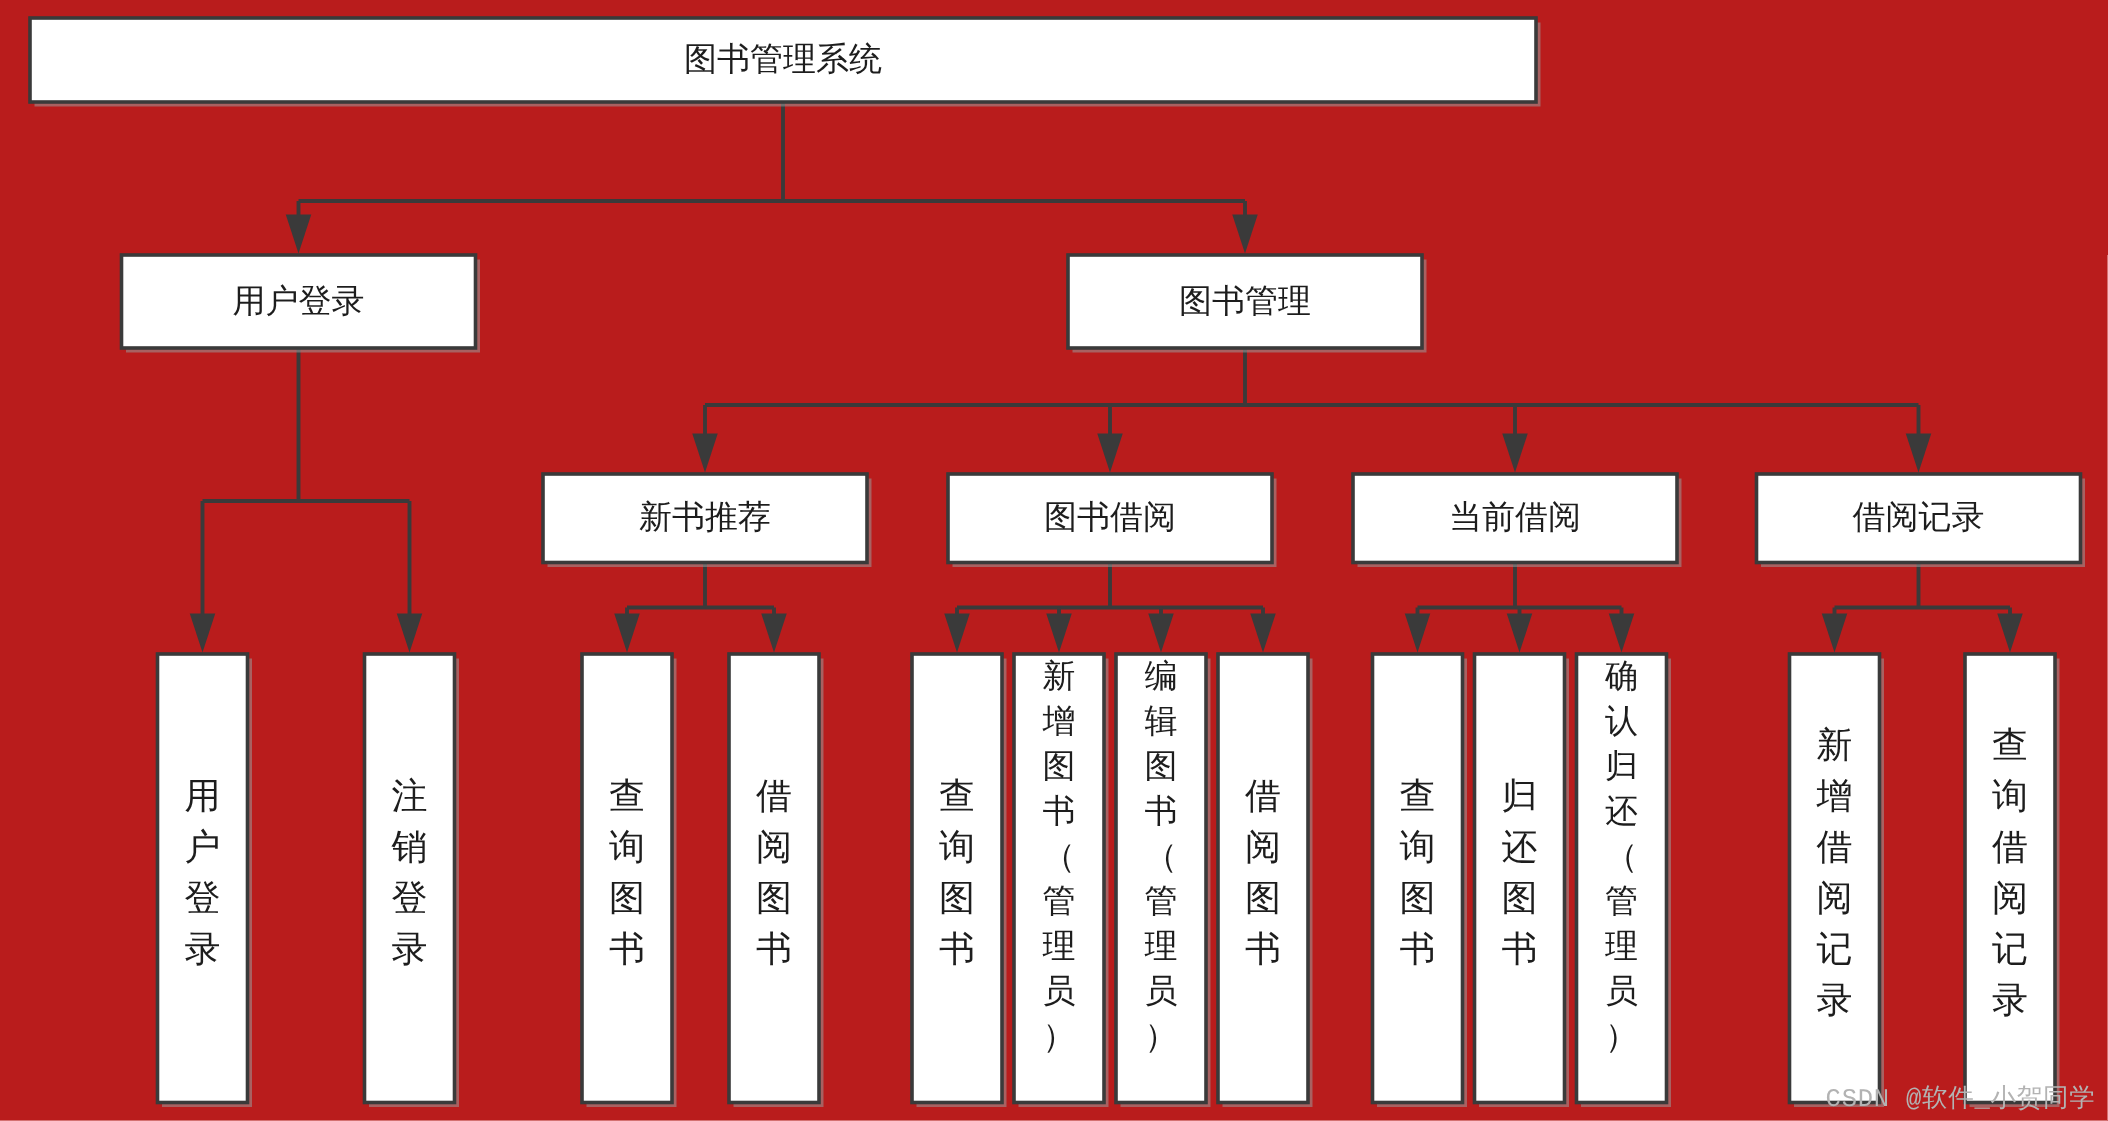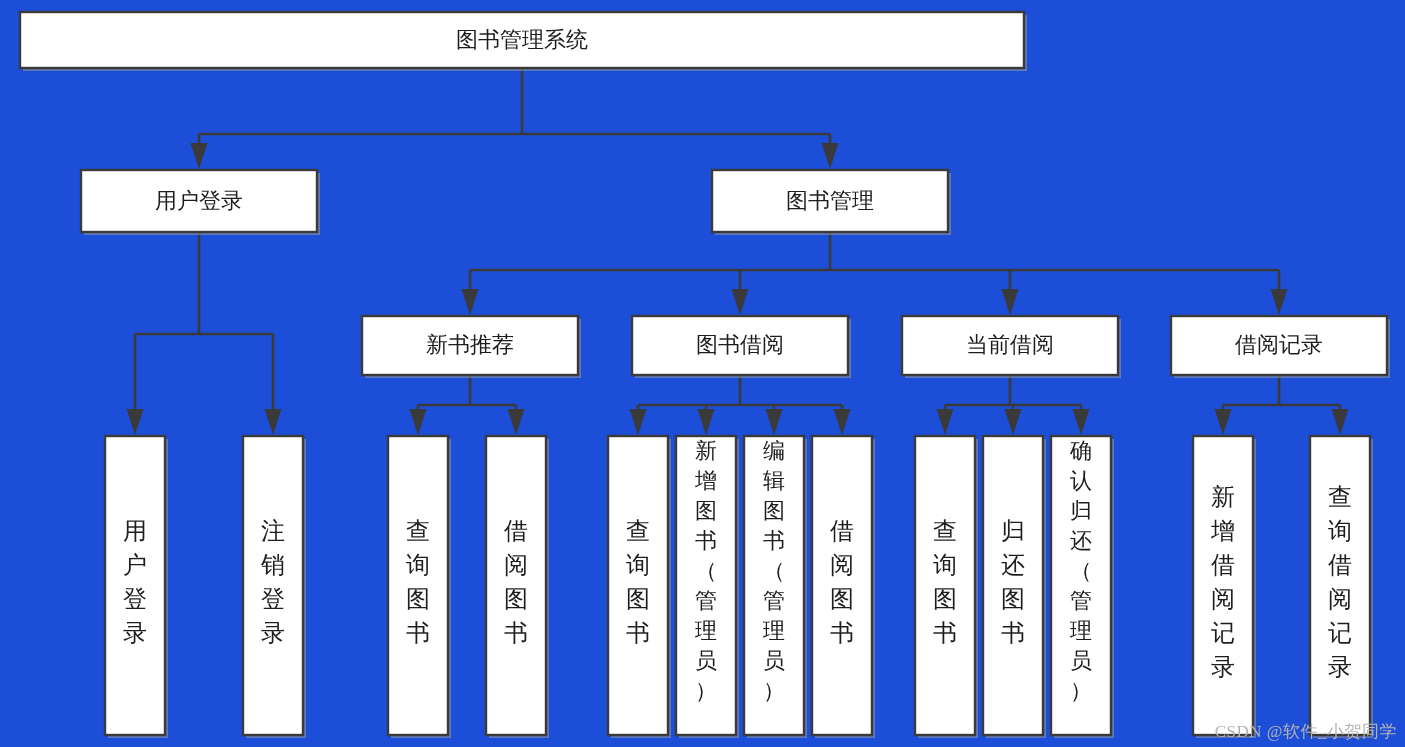--- a/index.html
+++ b/index.html
@@ -11,21 +11,21 @@
   body {
     width: 1405px;
     height: 747px;
     font-family: "Liberation Sans", "DejaVu Sans", sans-serif;
     overflow: hidden;
   }
   #diagram-root {
     position: relative;
     width: 1405px;
     height: 747px;
-    background: #1d4ed8;
+    background: #b91c1c;
   }
   svg.diagram-canvas {
     position: absolute;
     left: 0;
     top: 0;
     width: 1405px;
     height: 747px;
     display: block;
   }
   .node-box {
@@ -61,21 +61,21 @@
     font-size: 24px;
     text-anchor: middle;
   }
   .node-label-vertical-small {
     font-size: 22px;
   }
   .watermark-text {
     position: absolute;
     right: 8px;
     bottom: 4px;
-    font-family: Liberation Serif, serif;
+    font-family: Liberation Mono, monospace;
     font-size: 17px;
     color: #b3b3b3;
     letter-spacing: 0.5px;
     white-space: nowrap;
     user-select: none;
   }
 </style>
 </head>
 <body>
 

